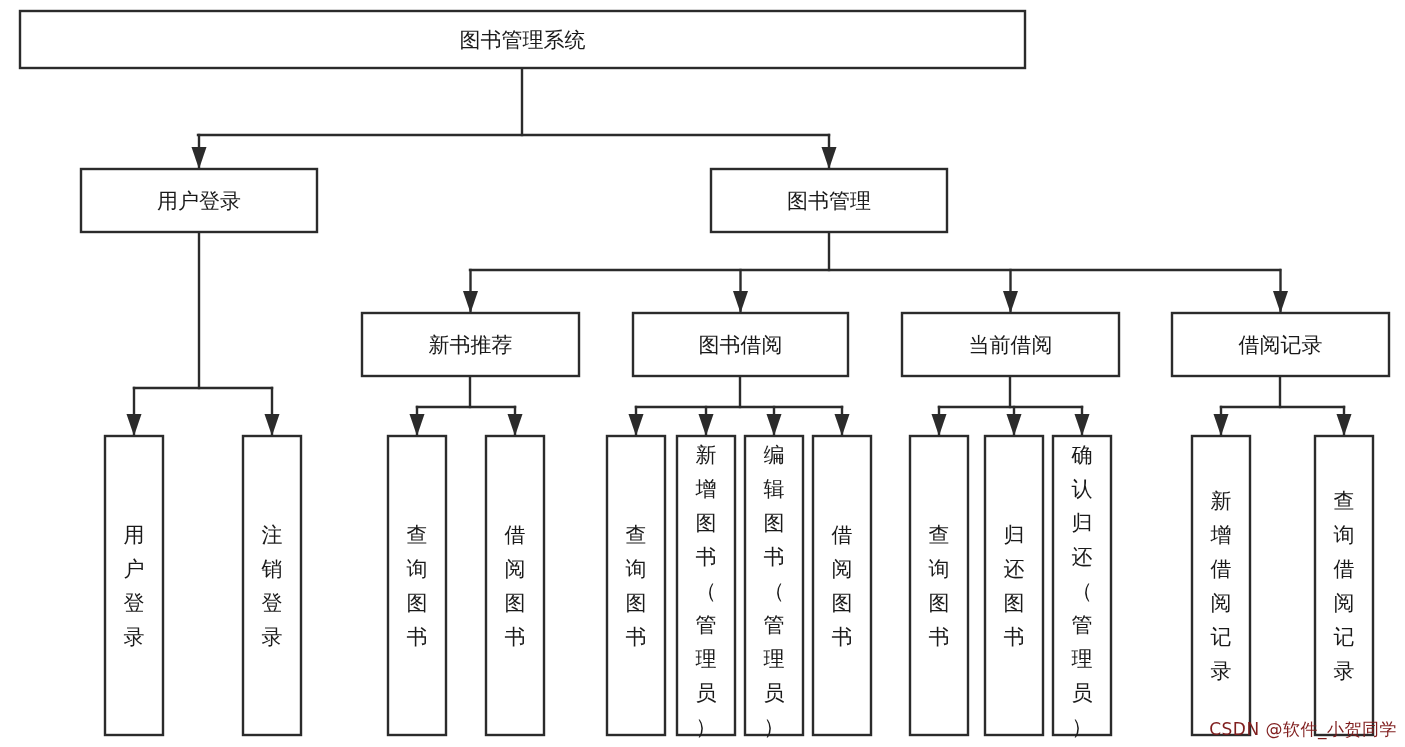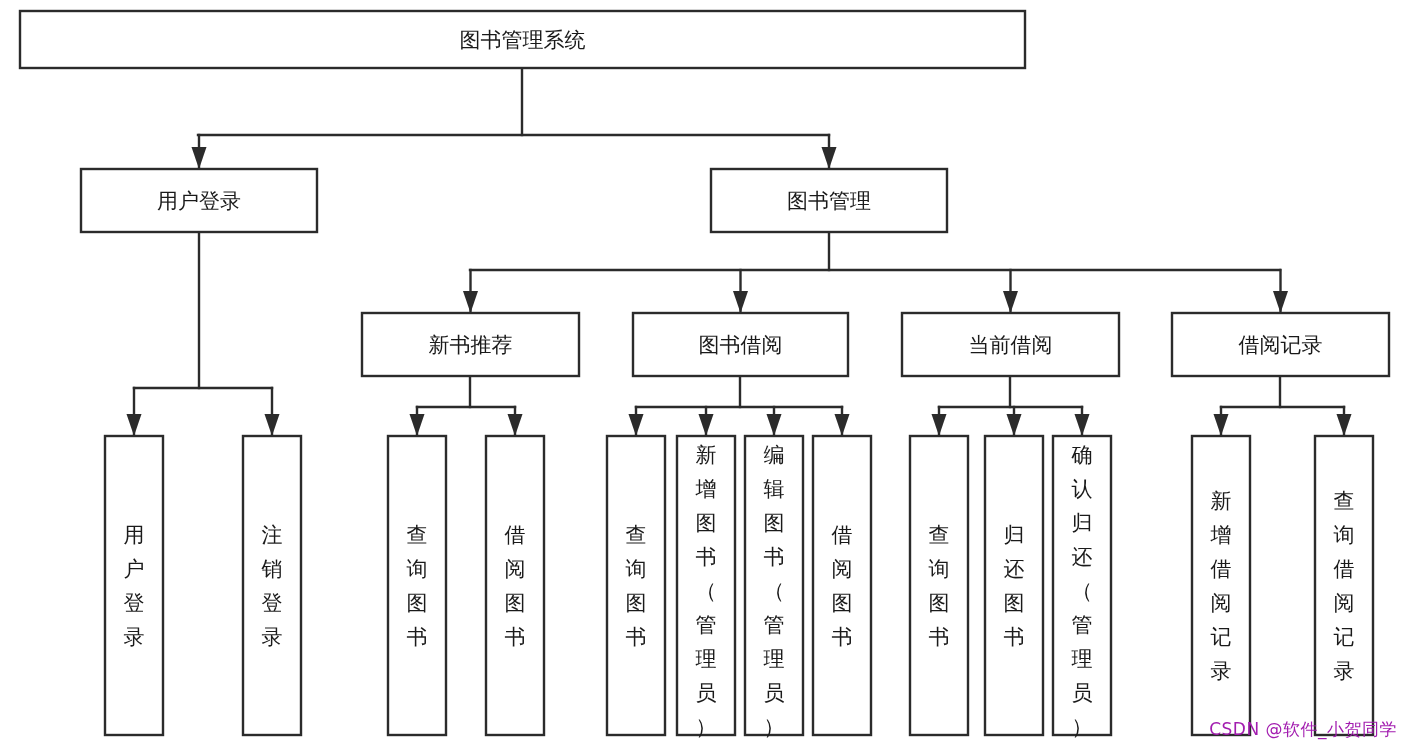--- a/index.html
+++ b/index.html
@@ -53,21 +53,21 @@
     font-size: 21px;
     fill: #1a1a1a;
     text-anchor: middle;
   }
   .watermark {
     position: absolute;
     right: 8px;
     bottom: 6px;
     font-family: "DejaVu Sans", "Liberation Sans", sans-serif;
     font-size: 17px;
-    color: #a21caf;
+    color: #7f1d1d;
     letter-spacing: 0.5px;
     white-space: nowrap;
     pointer-events: none;
     user-select: none;
   }
 </style>
 </head>
 <body>
 
 <div id="diagram-root">

